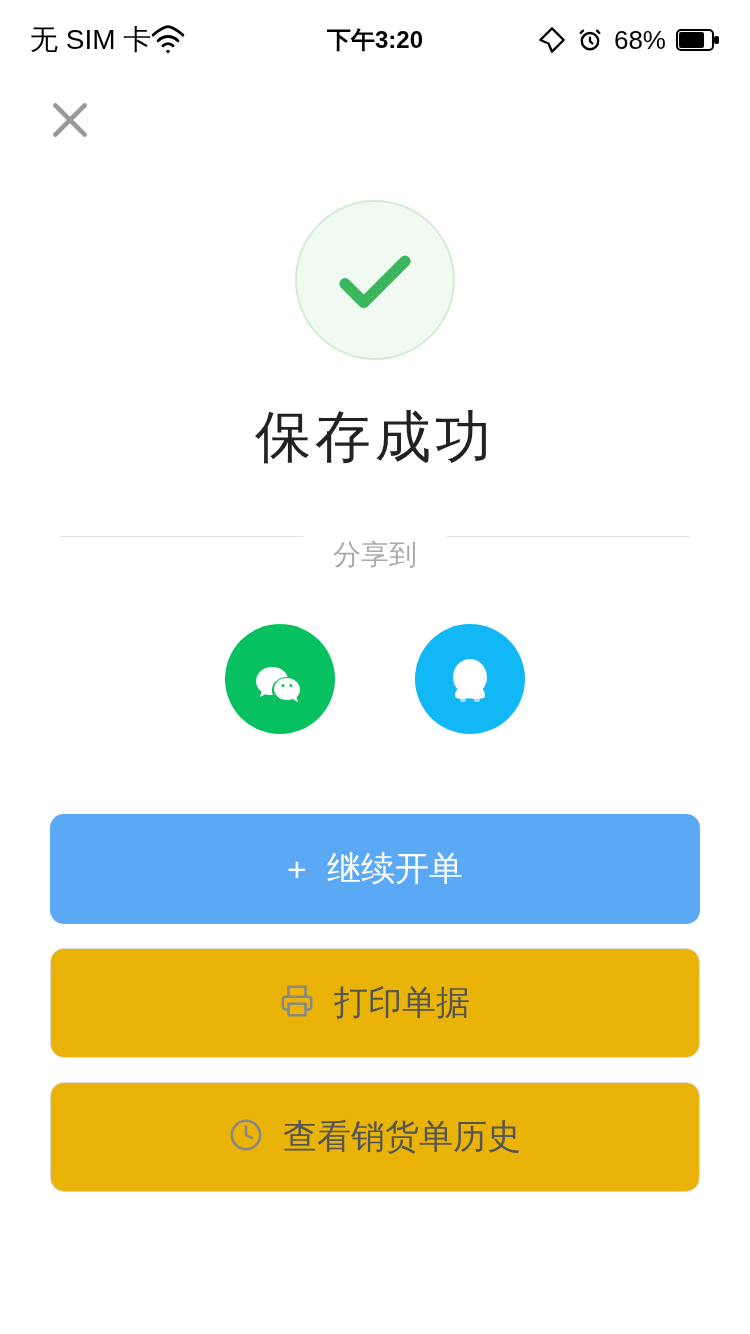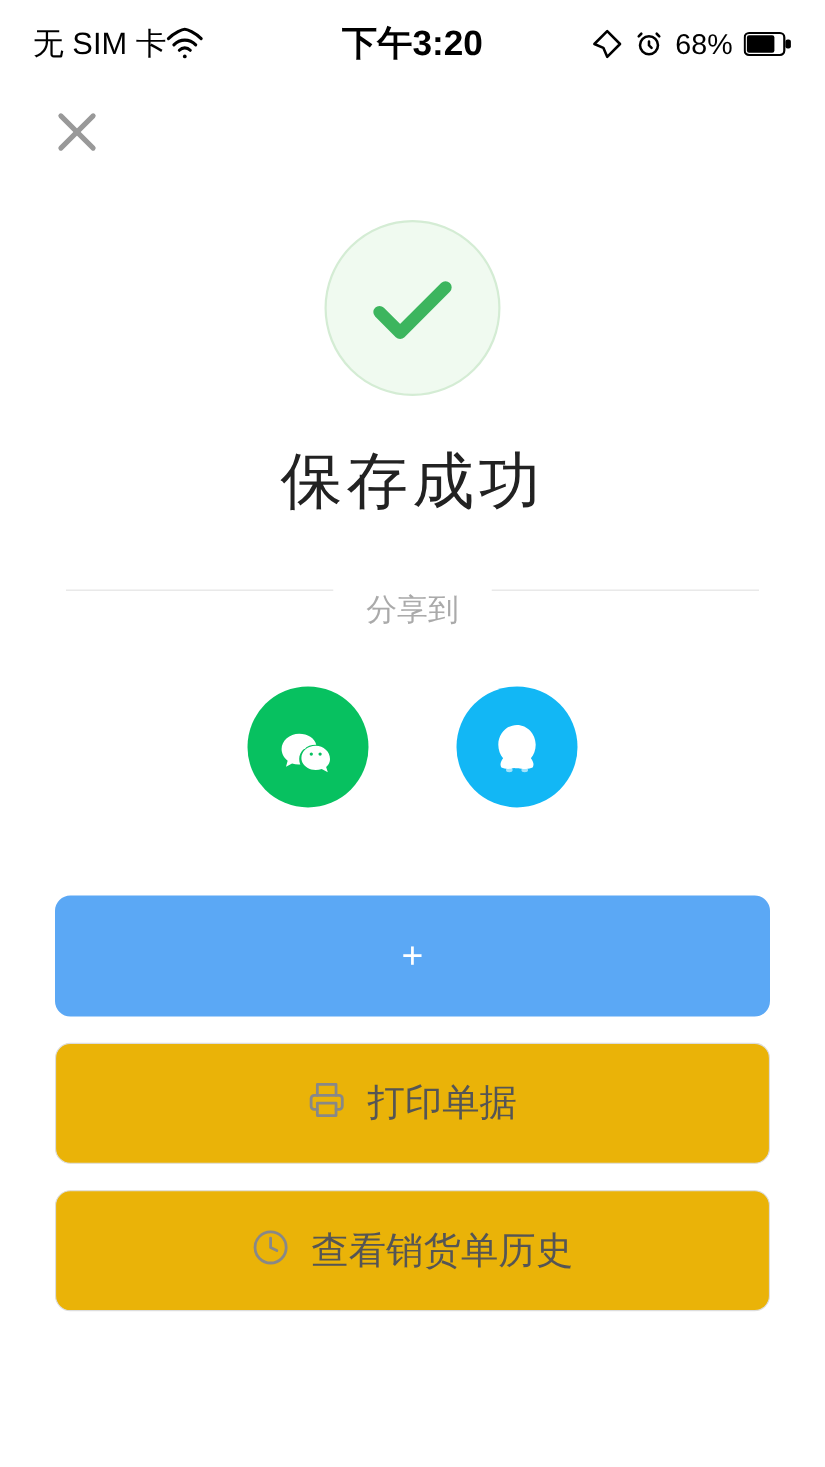--- a/index.html
+++ b/index.html
@@ -26,21 +26,21 @@
     }
     .status-left {
       display: flex;
       align-items: center;
       gap: 0;
     }
     .status-center {
       position: absolute;
       left: 50%;
       transform: translateX(-50%);
-      font-size: 32px;
+      font-size: 24px;
       font-weight: 600;
       color: #000;
       text-align: center;
     }
     .status-right {
       display: flex;
       align-items: center;
       gap: 10px;
       font-size: 26px;
     }
@@ -252,20 +252,21 @@
         <ellipse cx="25" cy="53" rx="3" ry="2" fill="white" opacity="0.6"></ellipse>
         <ellipse cx="39" cy="53" rx="3" ry="2" fill="white" opacity="0.6"></ellipse>
       </svg>
     </div>
   </div>
 
   <div class="action-buttons">
 
     <button class="action-btn btn-primary">
       <span class="btn-icon">+</span>
+      <span>继续开单</span>
     </button>
 
     <button class="action-btn btn-secondary">
       <span class="btn-icon">
         <svg width="34" height="34" viewBox="0 0 24 24" fill="none" stroke="#888" stroke-width="1.8" stroke-linecap="round" stroke-linejoin="round">
           <polyline points="6 9 6 2 18 2 18 9"></polyline>
           <path d="M6 18H4a2 2 0 0 1-2-2v-5a2 2 0 0 1 2-2h16a2 2 0 0 1 2 2v5a2 2 0 0 1-2 2h-2"></path>
           <rect x="6" y="14" width="12" height="8"></rect>
         </svg>
       </span>

